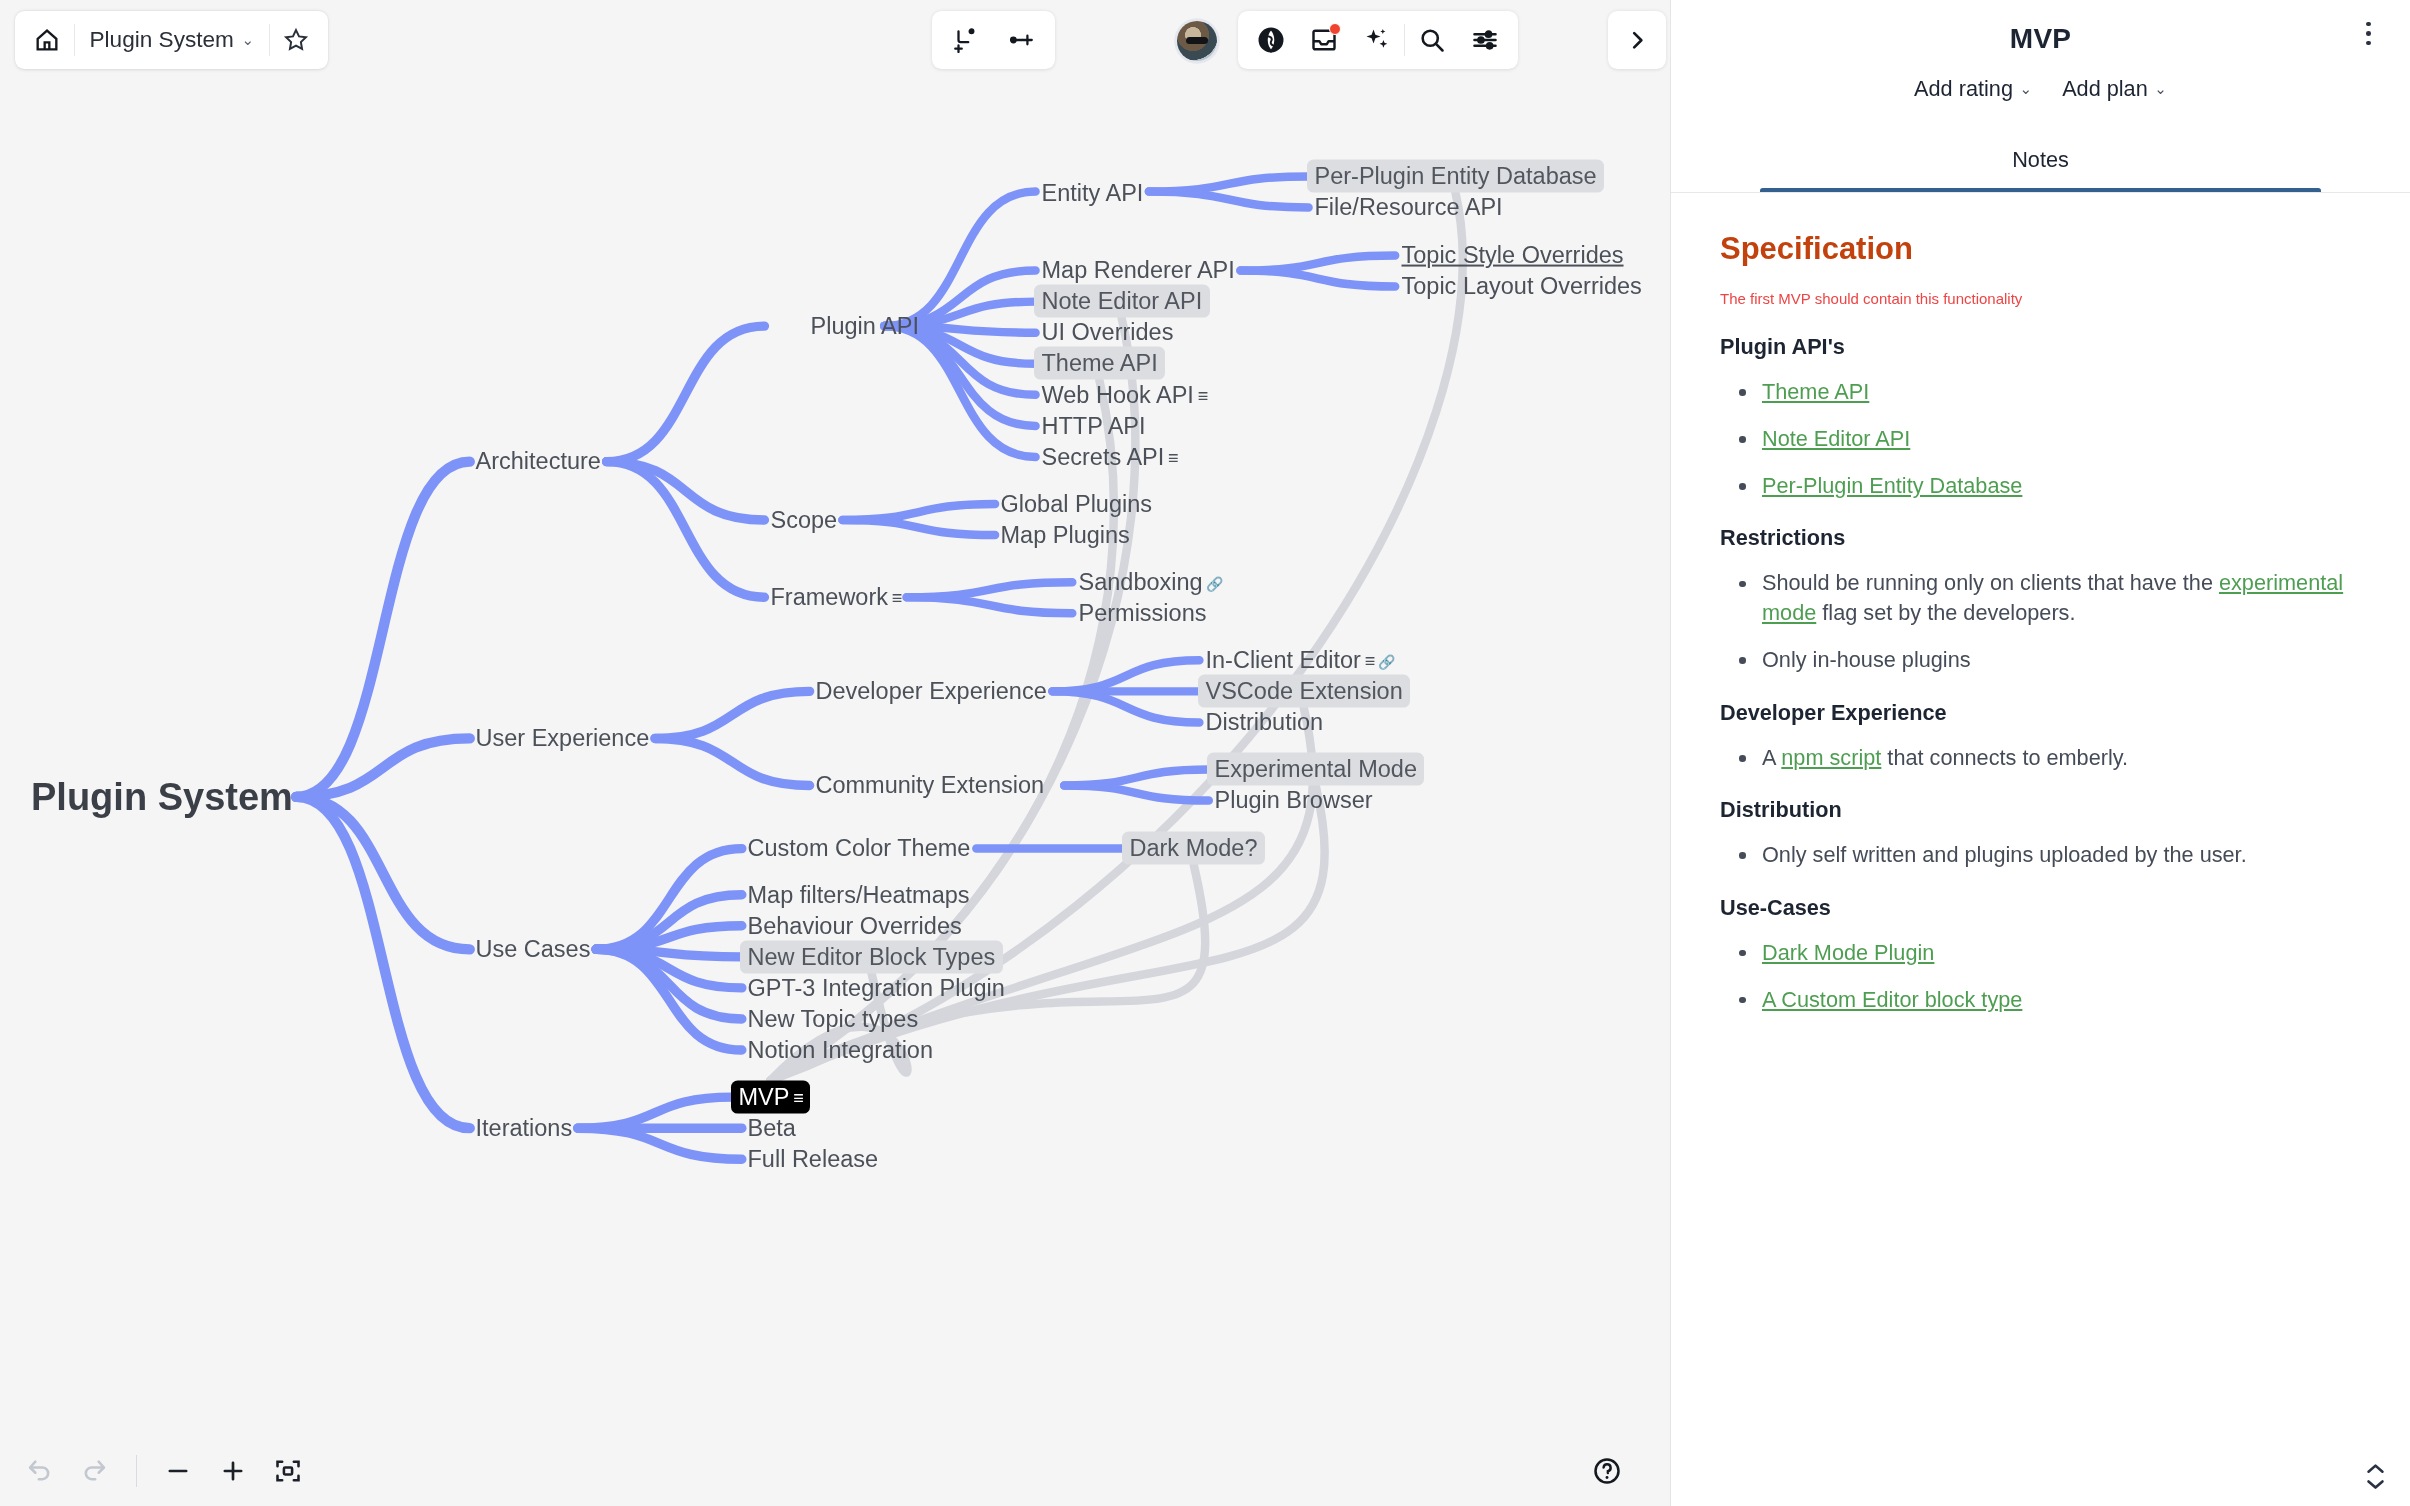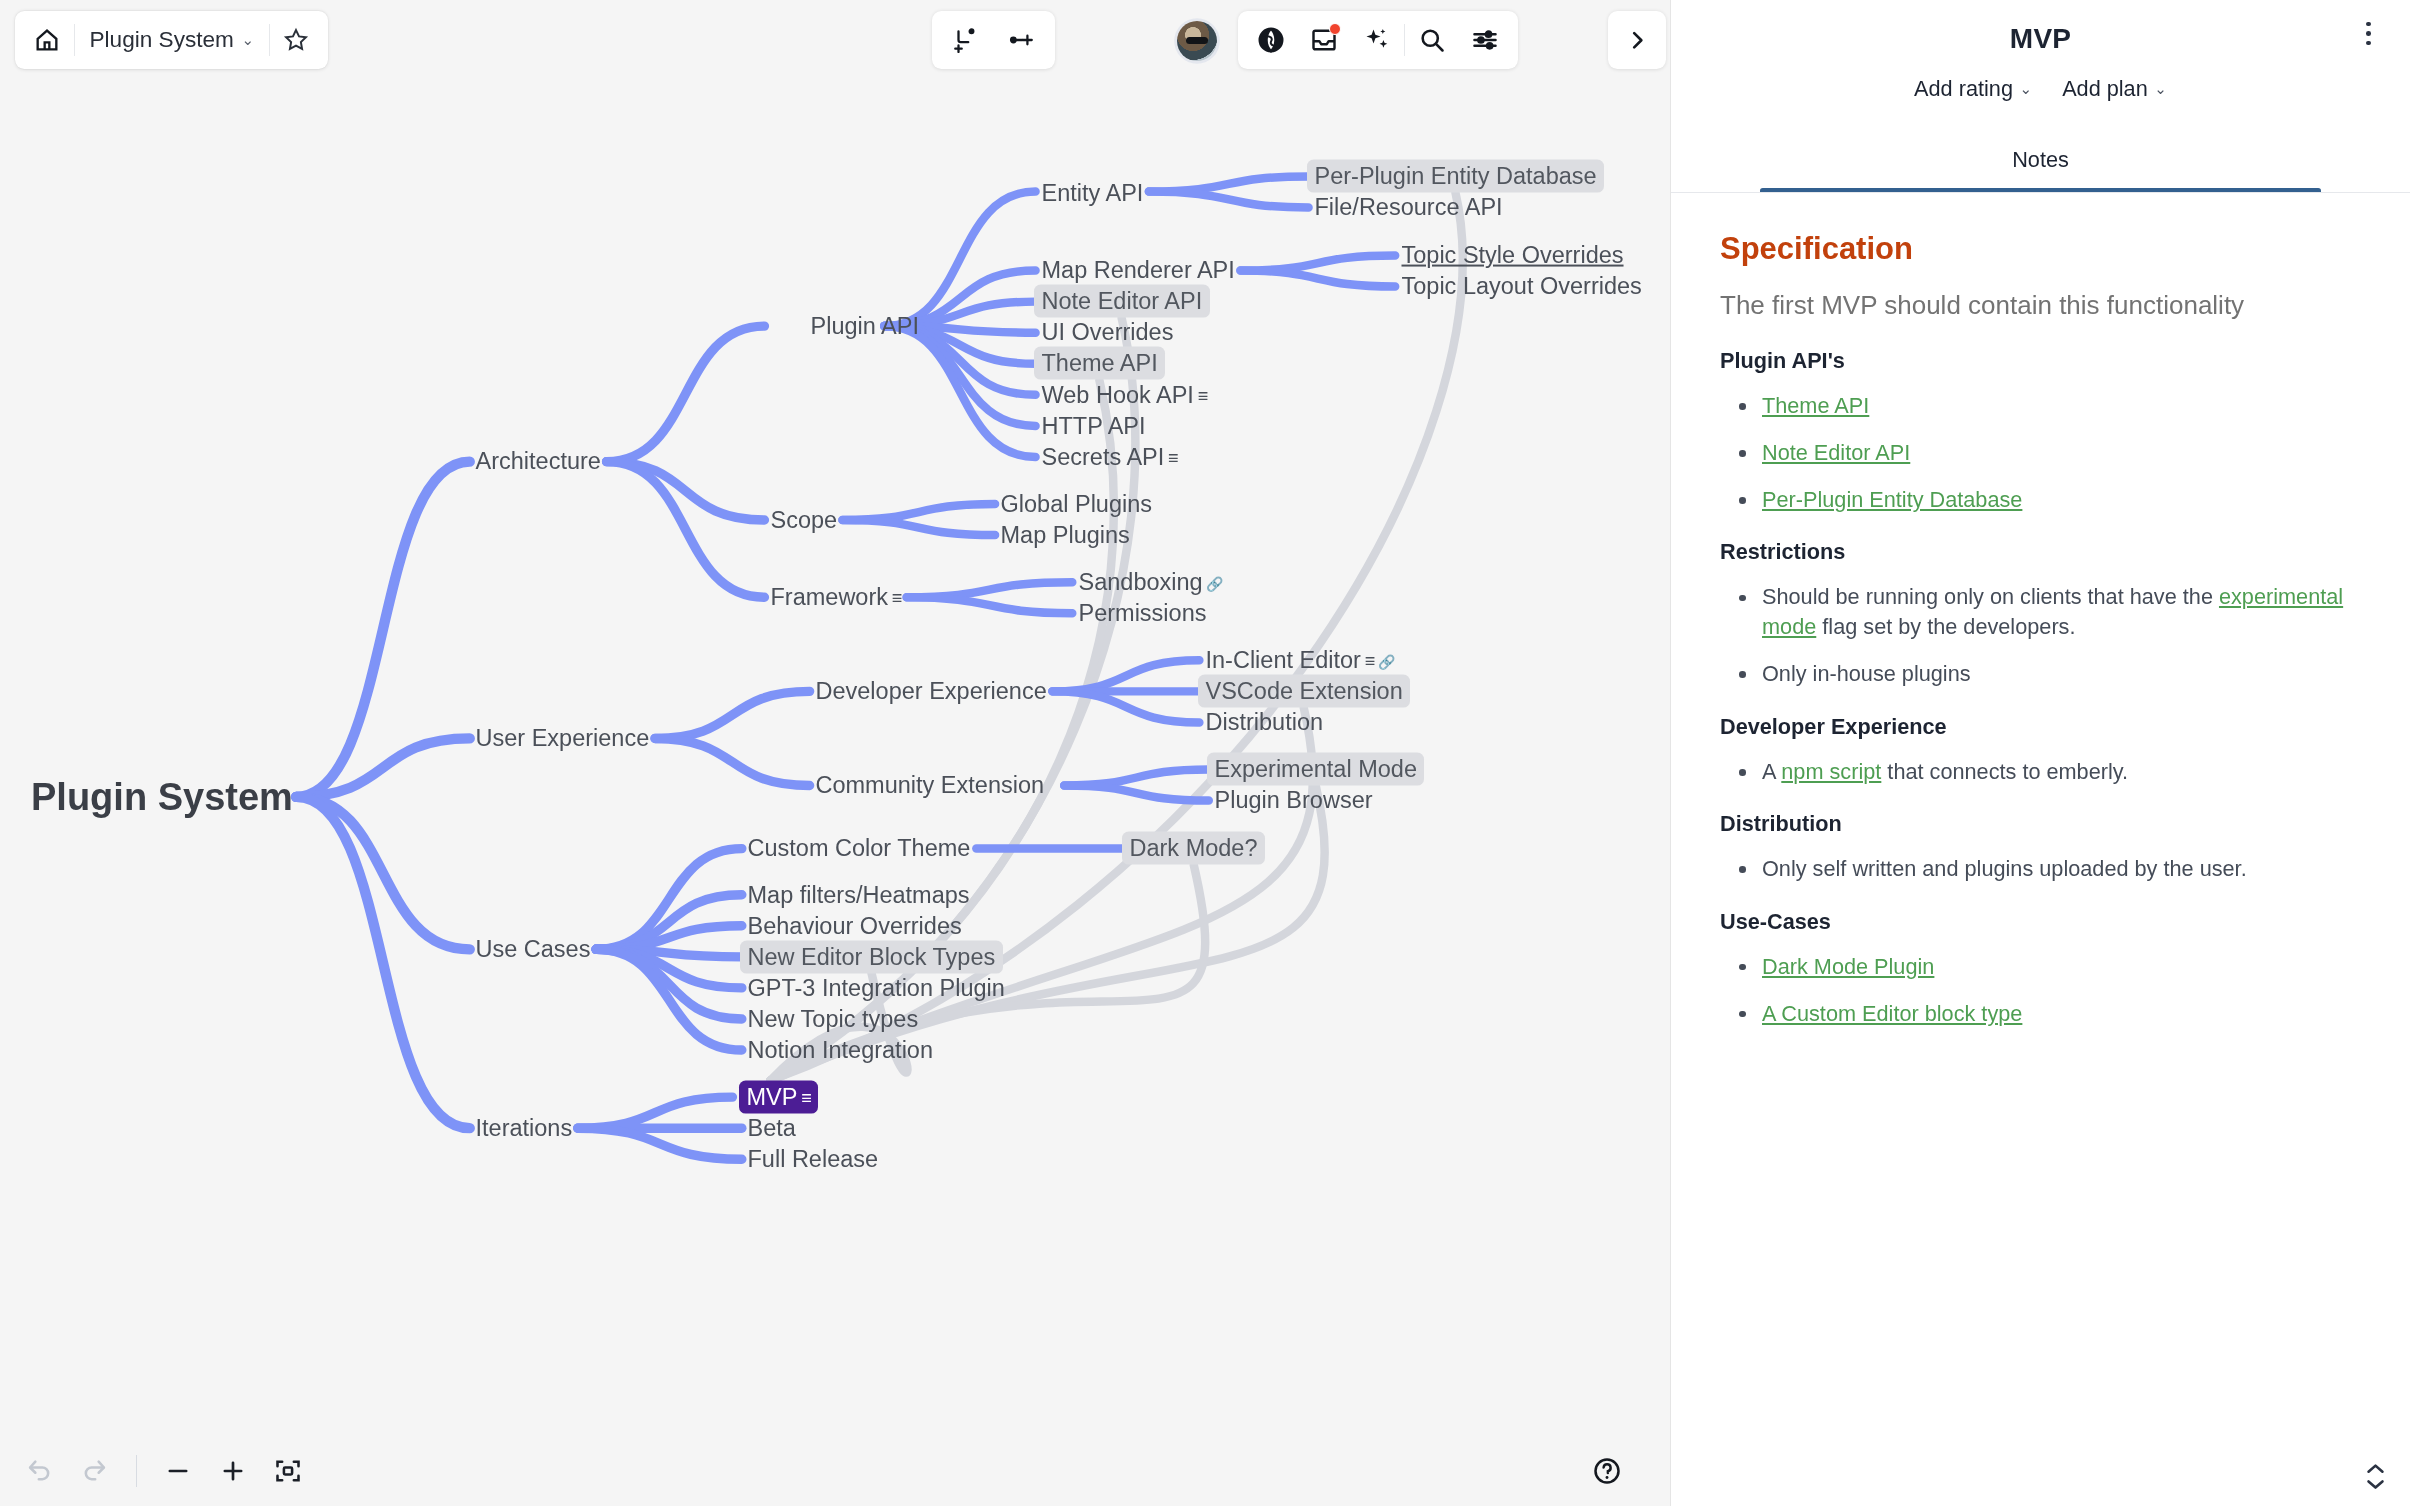--- a/index.html
+++ b/index.html
@@ -97,21 +97,21 @@
     font-size: 23.5px;
     color: #4b5059;
     line-height: 1;
     padding: 4.7px 7.5px;
     border-radius: 6.6px;
   }
   .node.root {
     font-size: 38px; font-weight: bold; color: #3b3f47;
   }
   .node.hl { background: #dcdde1; color: #52575f; }
-  .node.sel { background: #4c1d95; color: #ffffff; margin-left: 8px; }
+  .node.sel { background: #000000; color: #ffffff; }
   .mini {
     display: inline-block; margin-left: 3.8px;
     font-size: 18px; vertical-align: 0.9px; letter-spacing: -0.9px;
   }
 
   
   .bottom-bar {
     position: absolute; left: 0; bottom: 0;
     width: 1671px; height: 73px;
     display: flex; align-items: center;
@@ -164,21 +164,21 @@
     flex: 1; text-align: center; font-size: 21.7px;
     padding: 13px 0 19px; color: #9aa1ad; position: relative;
   }
   .sp-tab.active { color: #1d2432; }
   .sp-tab.active::after {
     content: ""; position: absolute; left: 12%; right: 12%; bottom: -0.9px;
     height: 4.7px; background: #33608f; border-radius: 2.8px 2.8px 0 0;
   }
   .sp-body { padding: 38px 49px 0 49px; }
   .n-h1 { font-size: 31px; font-weight: bold; color: #c2410c; margin-bottom: 23.5px; }
-  .n-p { font-size: 26px; color: #737373; margin-bottom: 27px; }
+  .n-p { font-size: 15px; color: #ef4444; margin-bottom: 27px; }
   .n-h3 { font-size: 21.7px; font-weight: bold; color: #1d2432; margin: 0 0 17px; }
   .n-ul { list-style: none; margin: 0 0 24.5px; padding: 0; }
   .n-li {
     position: relative; padding-left: 42px; font-size: 21.7px;
     color: #454c58; margin-bottom: 17px; line-height: 1.38;
   }
   .n-li::before {
     content: ""; position: absolute; left: 19px; top: 12.2px;
     width: 6.6px; height: 6.6px; border-radius: 50%; background: #454c58;
   }

